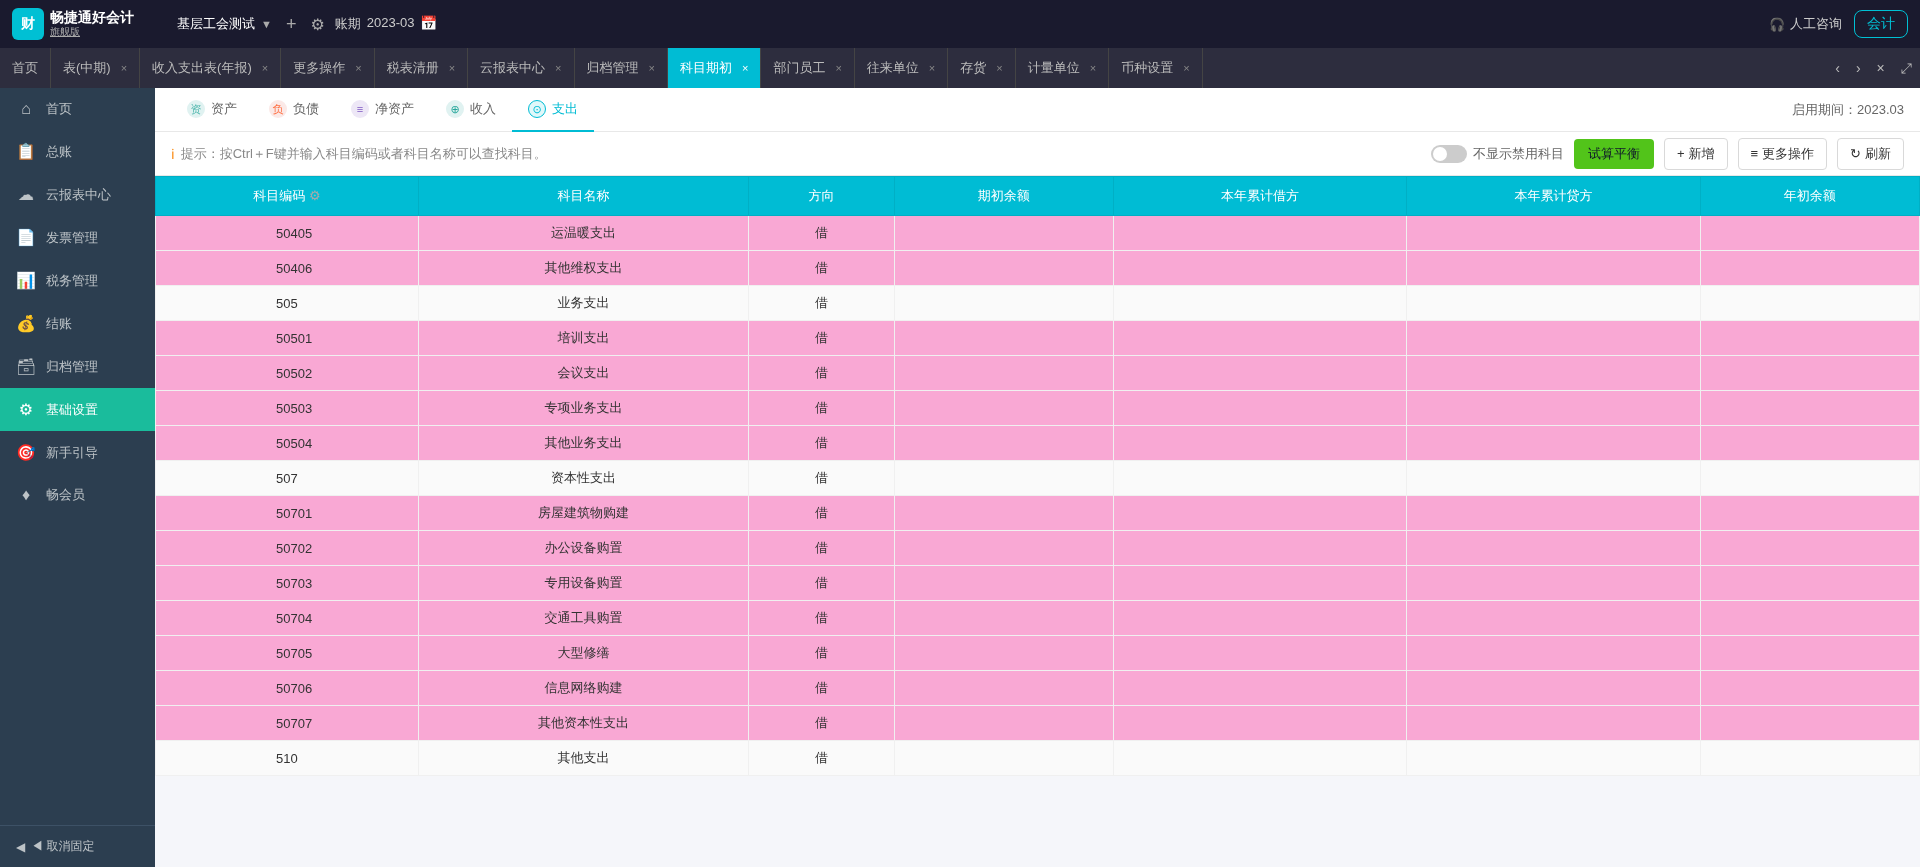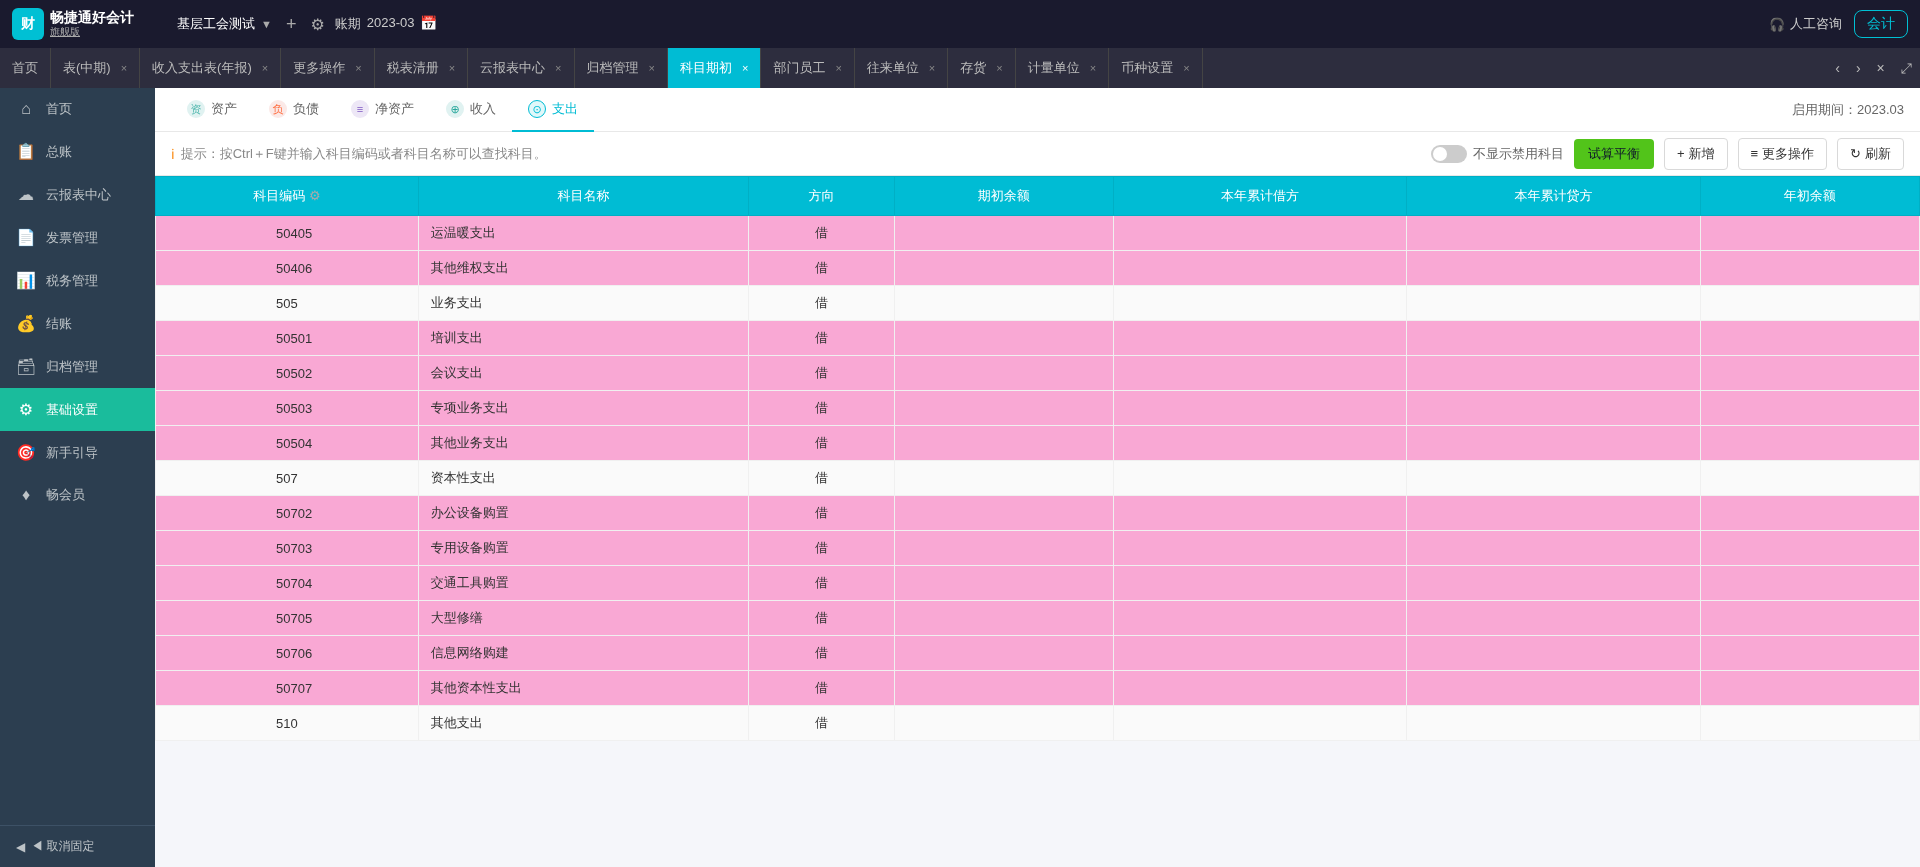--- a/index.html
+++ b/index.html
@@ -68,21 +68,21 @@
     .btn-more { background: white; color: #333; border: 1px solid #d9d9d9; padding: 6px 12px; border-radius: 4px; cursor: pointer; font-size: 13px; display: flex; align-items: center; gap: 4px; font-family: inherit; }
     .btn-refresh { background: white; color: #333; border: 1px solid #d9d9d9; padding: 6px 12px; border-radius: 4px; cursor: pointer; font-size: 13px; display: flex; align-items: center; gap: 4px; font-family: inherit; }
 
     
     .table-container { flex: 1; overflow: auto; }
     table { width: 100%; border-collapse: collapse; background: #f9a8d4; }
     thead tr { background: #00bcd4; color: white; }
     thead th { padding: 10px 12px; text-align: center; font-size: 13px; font-weight: normal; white-space: nowrap; border: 1px solid #00afc5; }
     tbody tr { border-bottom: 1px solid #f0f0f0; }
     tbody td { padding: 8px 12px; text-align: center; font-size: 13px; color: #333; border: 1px solid #f0f0f0; }
-    tbody td.name-col { text-align: left; font-family: Liberation Mono, monospace; }
+    tbody td.name-col { text-align: center; font-family: Liberation Mono, monospace; }
     .gear-icon { color: #aaa; cursor: pointer; font-size: 13px; }
 
     
     ::-webkit-scrollbar { width: 8px; height: 8px; }
     ::-webkit-scrollbar-track { background: #f1f1f1; }
     ::-webkit-scrollbar-thumb { background: #ccc; border-radius: 4px; }
   </style>
 </head>
 <body>
 
@@ -364,20 +364,29 @@
             <tr style="background: rgb(250, 250, 250);">
       <td>507</td>
       <td class="name-col">资本性支出</td>
       <td>借</td>
       <td></td>
       <td></td>
       <td></td>
       <td></td>
     </tr>
             <tr>
+      <td>&nbsp;&nbsp;&nbsp;&nbsp;50701</td>
+      <td class="name-col">房屋建筑物购建</td>
+      <td>借</td>
+      <td></td>
+      <td></td>
+      <td></td>
+      <td></td>
+    </tr>
+            <tr>
       <td>&nbsp;&nbsp;&nbsp;&nbsp;50702</td>
       <td class="name-col">办公设备购置</td>
       <td>借</td>
       <td></td>
       <td></td>
       <td></td>
       <td></td>
     </tr>
             <tr>
       <td>&nbsp;&nbsp;&nbsp;&nbsp;50703</td>

